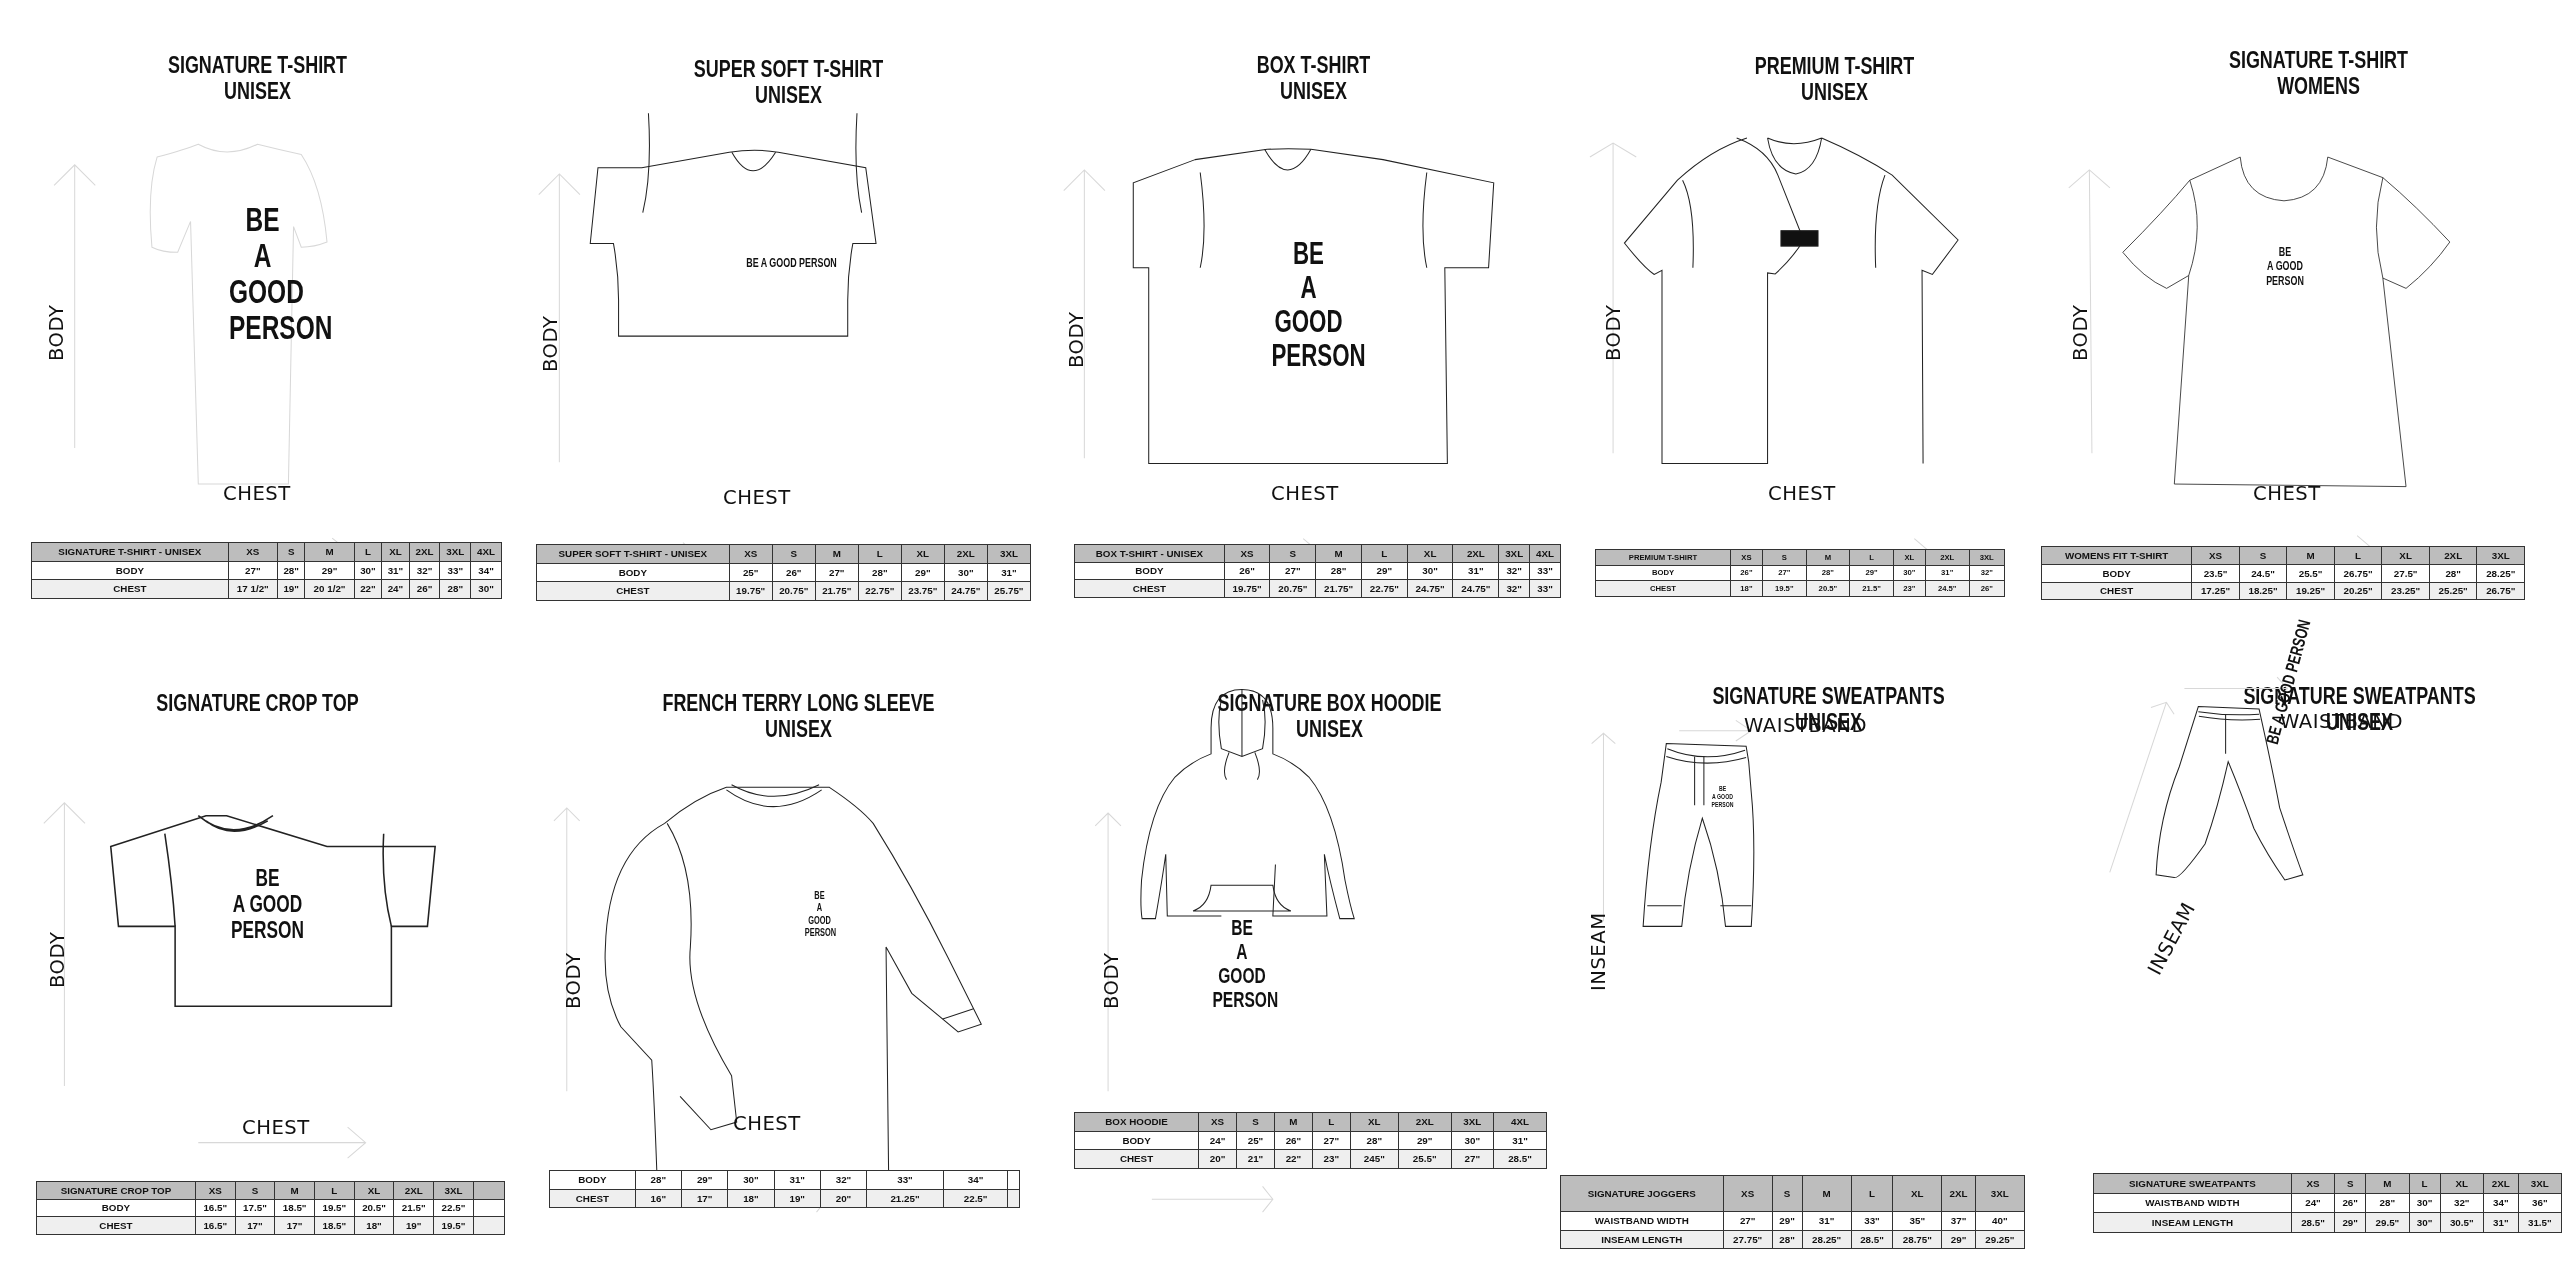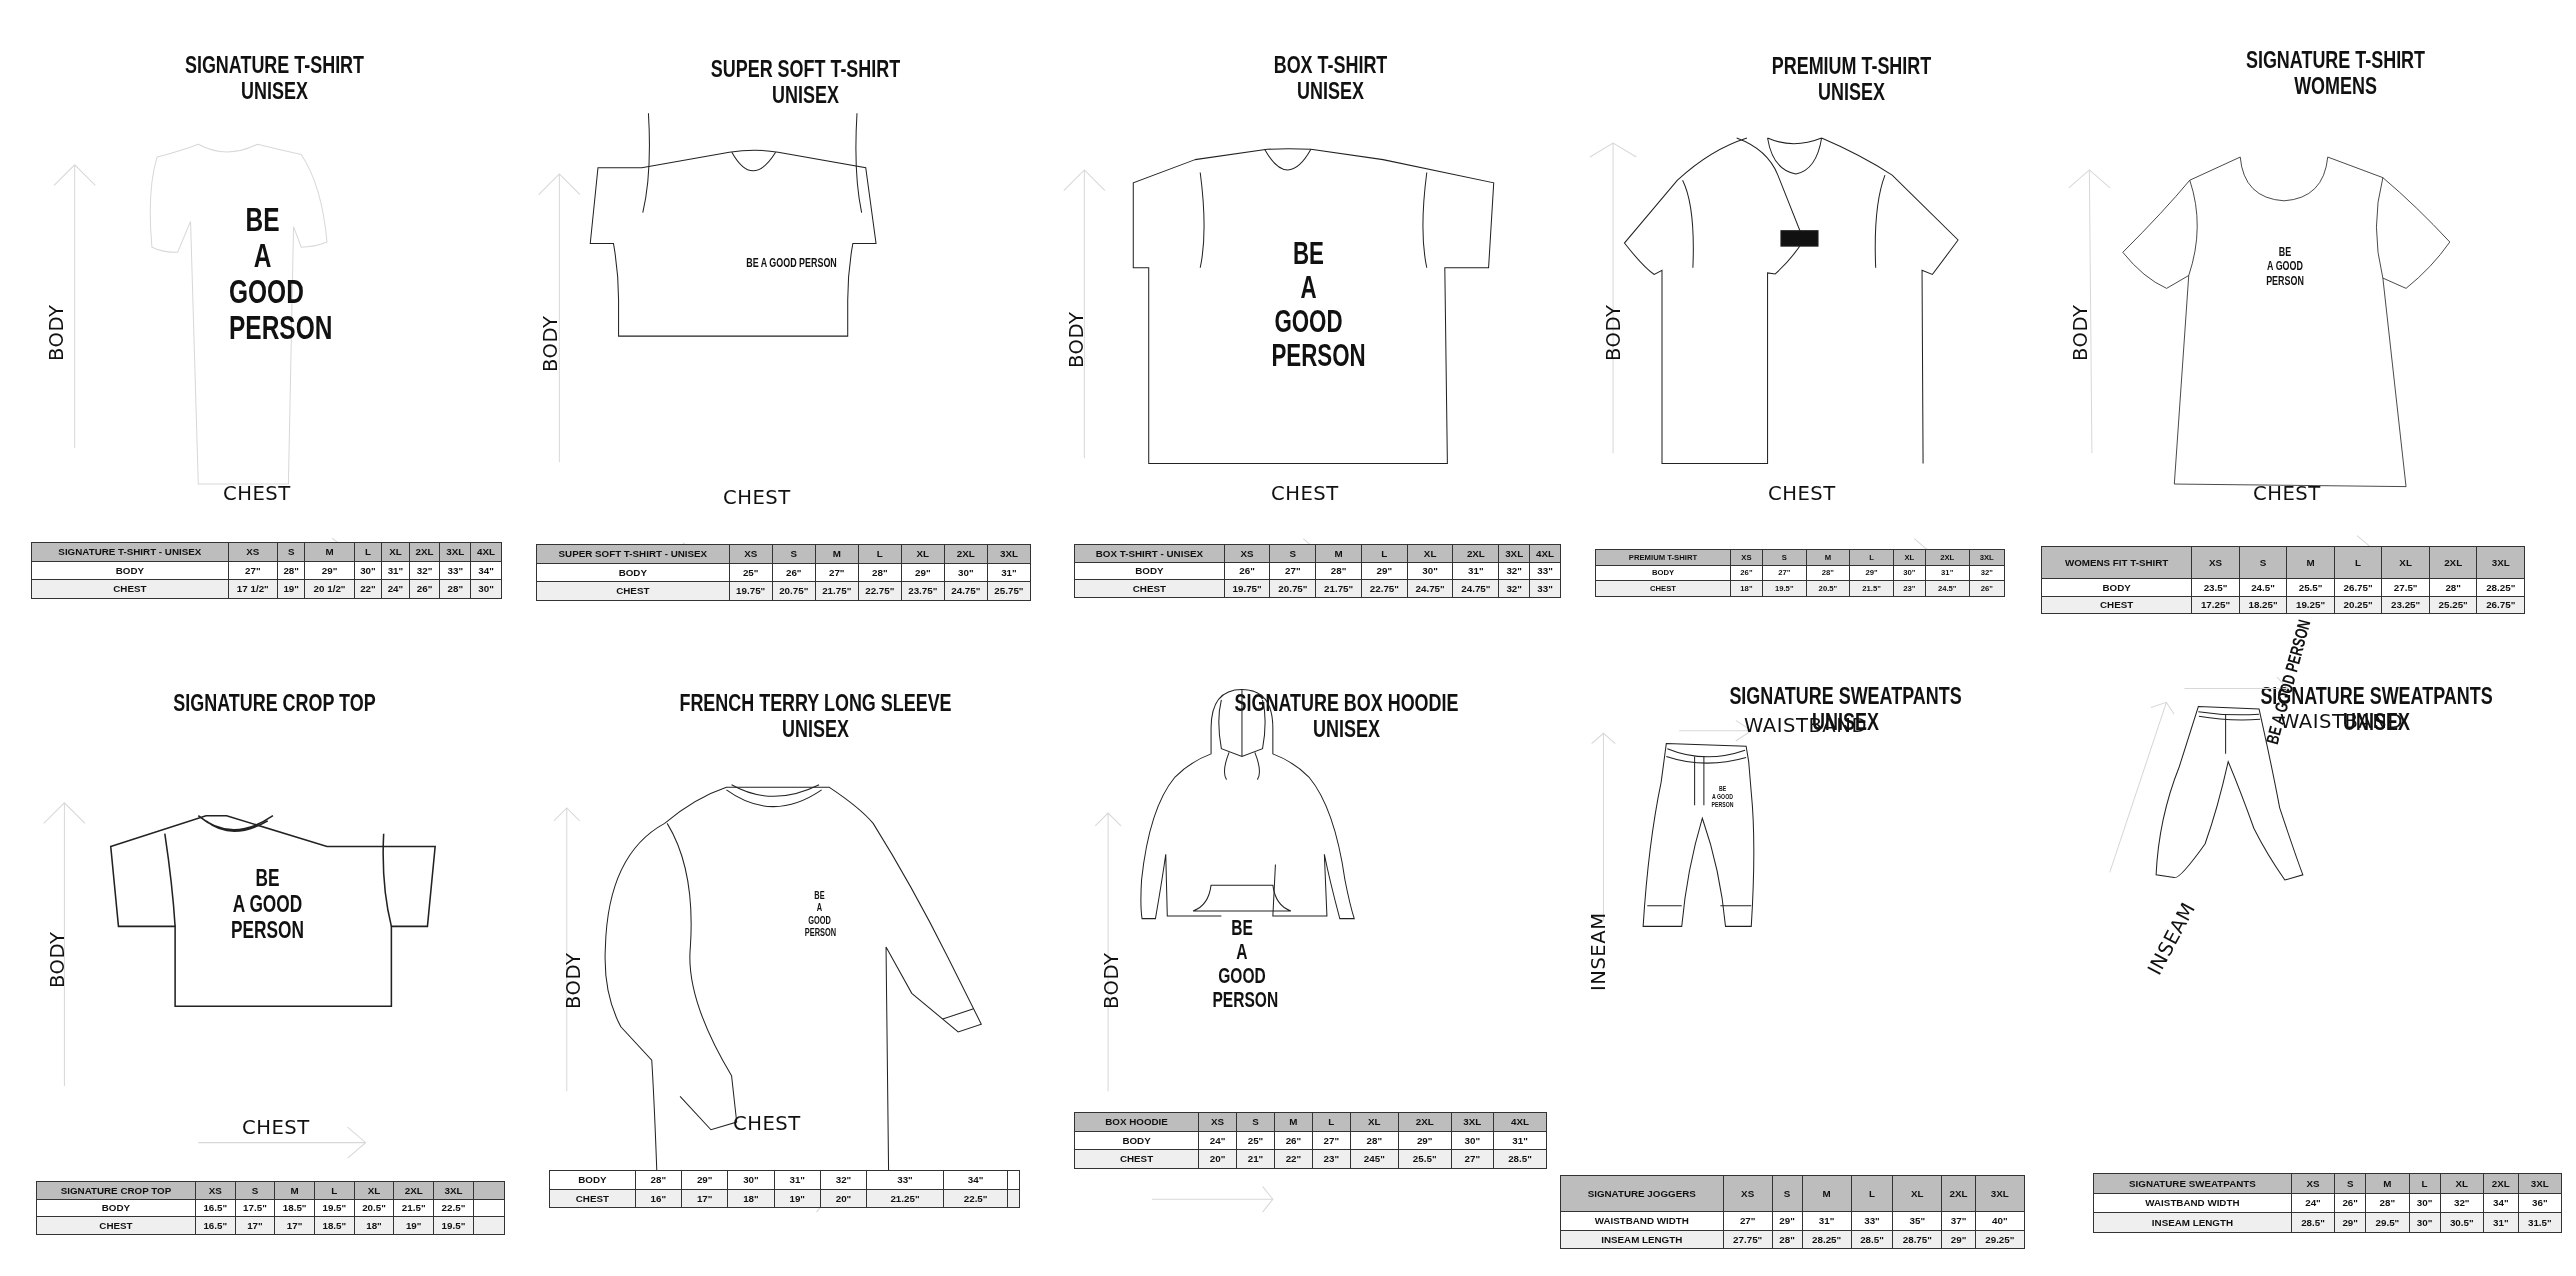--- a/index.html
+++ b/index.html
@@ -1,17 +1,17 @@
 <!DOCTYPE html>
 <html style="font-size:8.2px"><head>
 <meta charset="utf-8">
 <style>
   html,body{margin:0;padding:0;background:#ffffff;}
   body{width:2576px;height:1277px;position:relative;overflow:hidden;font-family:"Liberation Sans",sans-serif;color:#111;}
-  .panel{position:absolute;width:515px;height:638px;padding-left:34px;}
+  .panel{position:absolute;width:515px;height:638px;}
   .title{position:absolute;left:0;right:0;text-align:center;font-family:"Liberation Sans",sans-serif;font-weight:bold;font-size:23px;line-height:26px;letter-spacing:0px;transform:scaleX(0.78);transform-origin:center top;color:#111;}
   .art{position:absolute;left:0;top:0;width:515px;height:638px;}
   .axis-label{position:absolute;font-family:"DejaVu Sans",sans-serif;font-size:19.6px;color:#111;letter-spacing:0.5px;}
   .axis-v{transform:rotate(-90deg);transform-origin:left top;}
   .print{position:absolute;text-align:center;font-family:"Liberation Sans",sans-serif;font-weight:bold;color:#111;transform:scaleX(0.72);transform-origin:center top;}
   table.size{position:absolute;border-collapse:collapse;font-family:"Liberation Sans",sans-serif;font-weight:bold;color:#111;}
   table.size td{border:1px solid #333;text-align:center;padding:0 2.1px;white-space:nowrap;}
   table.size tr.head td{background:#bdbdbd;}
   table.size tr.r1 td{background:#ffffff;}
   table.size tr.r2 td{background:#efefef;}
@@ -275,21 +275,21 @@
         <td>21.5"</td>
         <td>23"</td>
         <td>24.5"</td>
         <td>26"</td>
       </tr>
 </tbody>
   </table>
 
 <table class="size" style="left:2041px;top:546px;width:484px;font-size:9.8px;">
   <tbody>
-      <tr class="head" style="height:32px;padding-left:24px;">
+      <tr class="head" style="height:18px;padding-left:24px;">
         <td class="label">WOMENS FIT T-SHIRT</td>
     <td>XS</td>
         <td>S</td>
         <td>M</td>
         <td>L</td>
         <td>XL</td>
         <td>2XL</td>
         <td>3XL</td>
       </tr>
   <tr class="r1" style="height:17.5px;">

